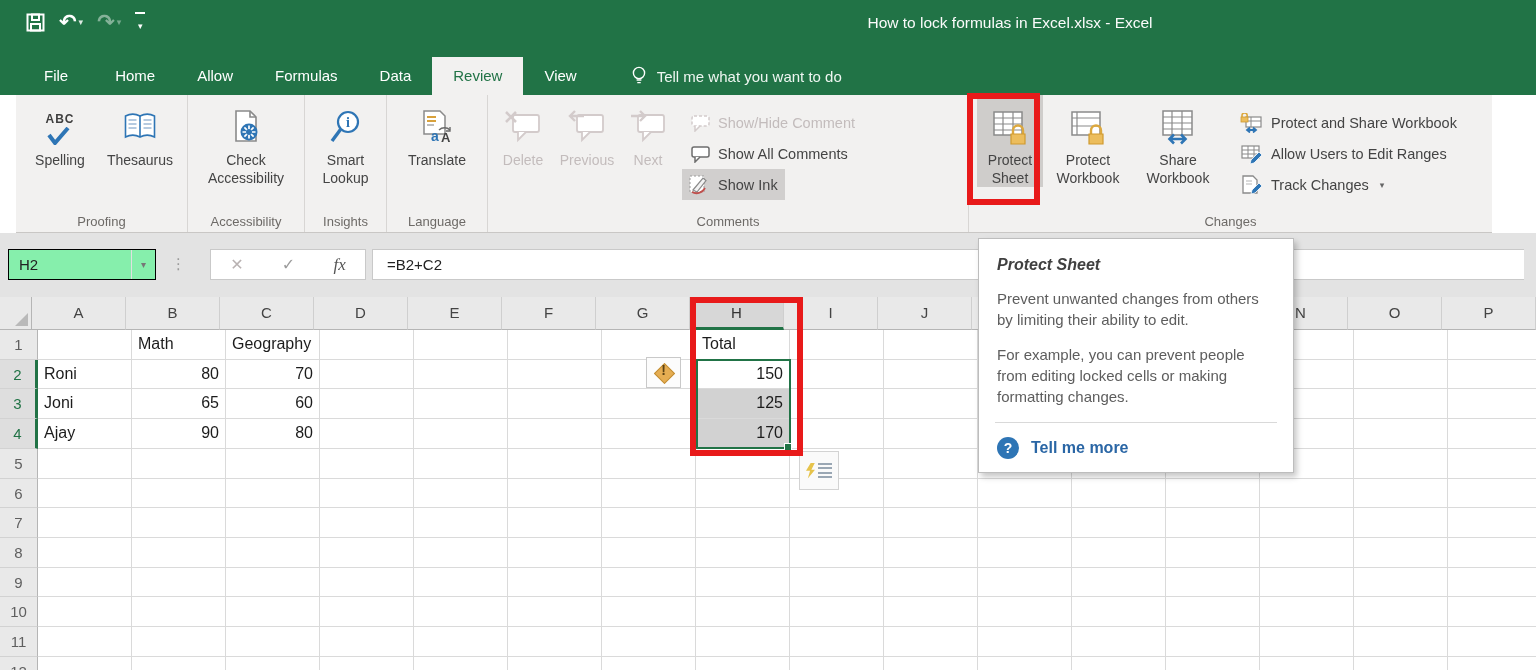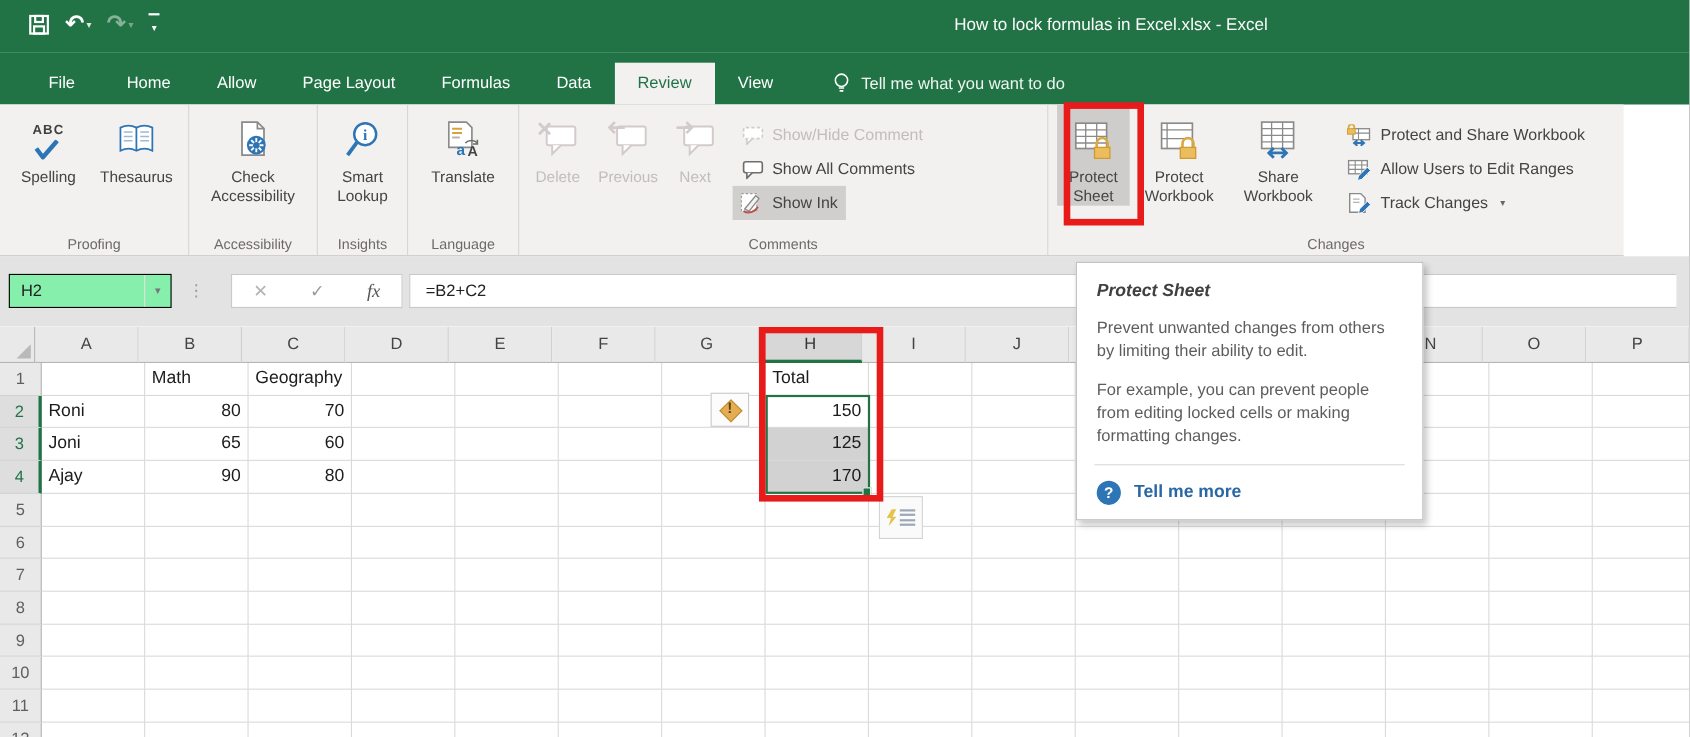--- a/index.html
+++ b/index.html
@@ -23,21 +23,21 @@
   .title { position:absolute; left:1010px; top:14px; transform:translateX(-50%);
            color:#fbfbfb; font-size:15.5px; white-space:nowrap; }
   
   .tabrow { position:absolute; left:0; top:48px; width:1536px; height:47px; background:#217346;
             display:flex; align-items:flex-end; padding-left:18px; }
   .tab { height:38px; line-height:38px; padding:0 21px; color:#fff; font-size:15px; white-space:nowrap; cursor:default; }
   .tab.file { padding:0 26px; }
   .tab.active { background:#f2f1f0; color:#217346; }
   .tellme { display:flex; align-items:center; gap:9px; height:38px; margin-left:32px; color:#eef6f1; font-size:15px; }
   
-  .ribbon { position:absolute; left:0; top:95px; width:1476px; height:138px; background:#f2f1f0;
+  .ribbon { position:absolute; left:16px; top:95px; width:1476px; height:138px; background:#f2f1f0;
             border-bottom:1px solid #c9c7c5; display:flex; }
   .rgroup { position:relative; height:100%; border-right:1px solid #d8d6d4; display:flex; align-items:flex-start; }
   .rgroup-label { position:absolute; bottom:3px; left:0; width:100%; text-align:center;
                   font-size:13px; color:#6d6a67; }
   .bigbtn { display:flex; flex-direction:column; align-items:center; padding-top:7px; cursor:default; }
   .bigbtn .bicon { height:50px; display:flex; align-items:center; justify-content:center; }
   .bigbtn .blabel { text-align:center; font-size:14px; line-height:17.5px; color:#444; }
   .bigbtn.disabled .blabel { color:#c3bcbc; }
   .bigbtn.pressed { background:#cfcdcb; }
   .smallcol { display:flex; flex-direction:column; padding-top:12px; }
@@ -139,21 +139,20 @@
         </span>
       </span>
     </div>
     <div class="title">How to lock formulas in Excel.xlsx - Excel</div>
   </div>
 
   <div class="tabrow">
     <div class="tab file">File</div>
     <div class="tab">Home</div>
     <div class="tab">Allow</div>
-    <div class="tab">Page Layout</div>
     <div class="tab">Formulas</div>
     <div class="tab">Data</div>
     <div class="tab active">Review</div>
     <div class="tab">View</div>
     <div class="tellme">
       <svg width="18" height="22" viewBox="0 0 18 22">
         <circle cx="9" cy="8" r="5.6" fill="none" stroke="#fff" stroke-width="1.4"></circle>
         <path d="M6.6 15h4.8 M7.3 17.6h3.4" stroke="#fff" stroke-width="1.4" fill="none"></path>
       </svg>
       <span>Tell me what you want to do</span>

